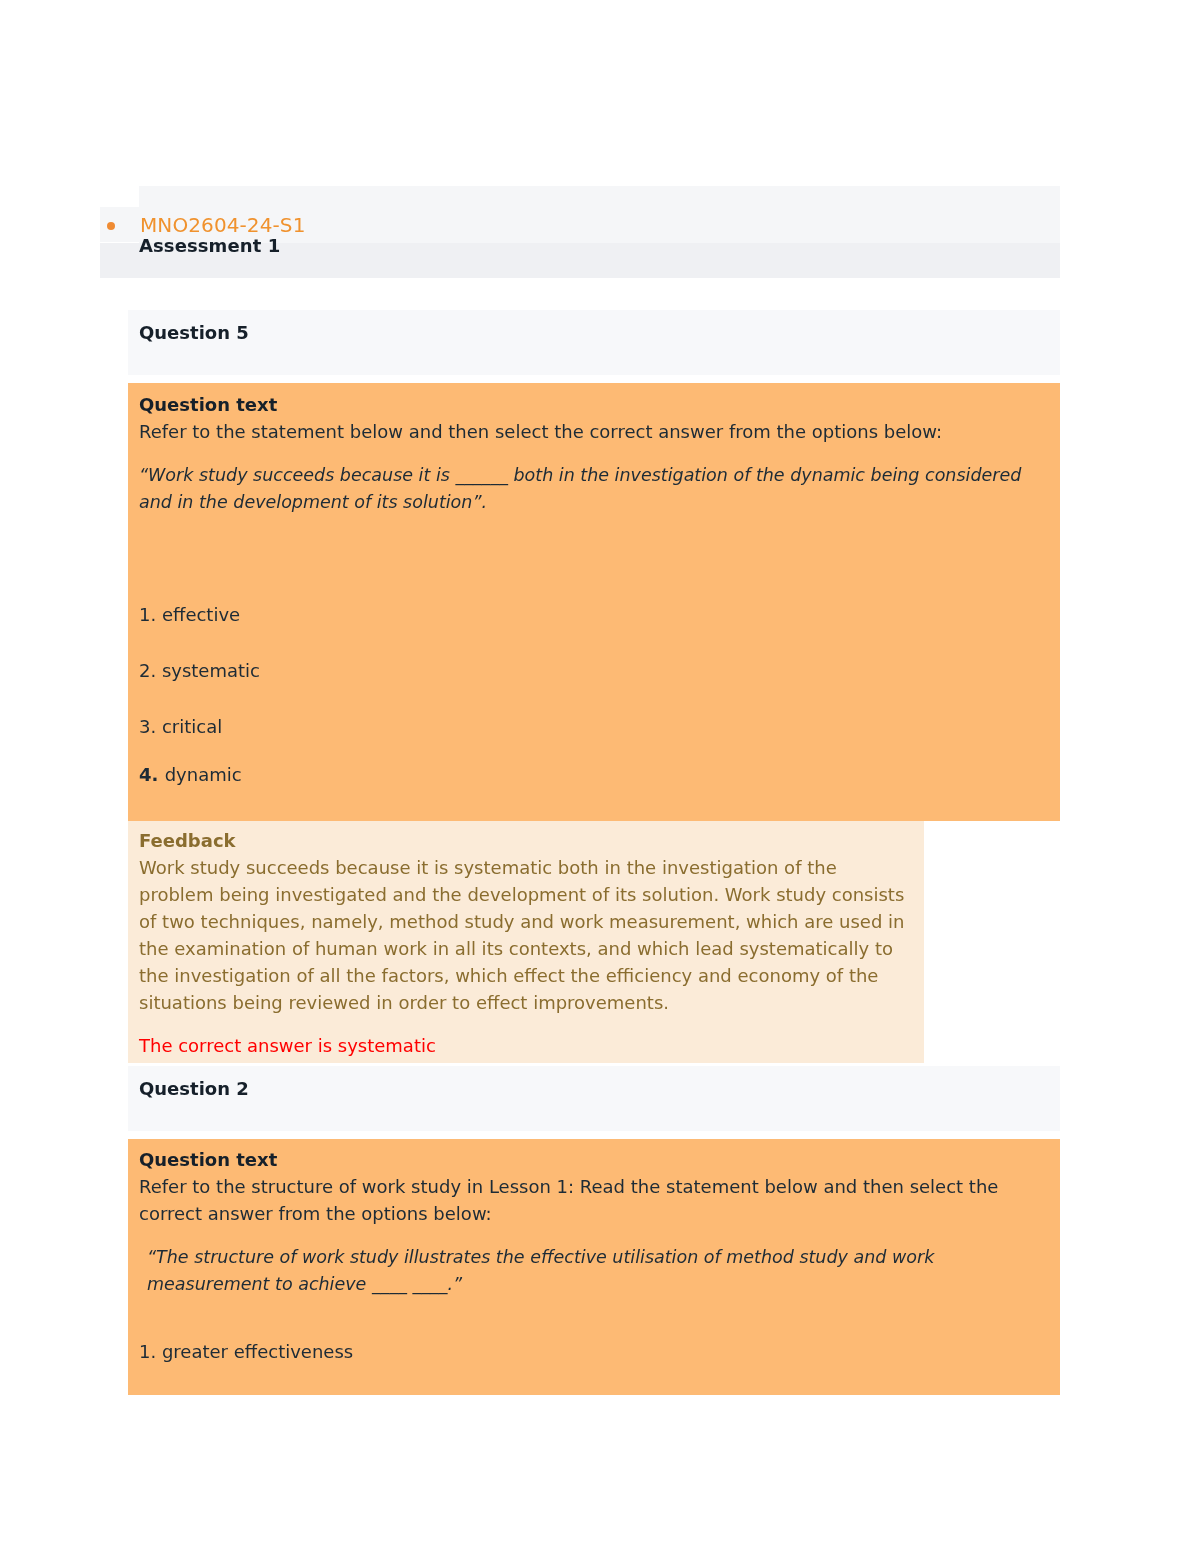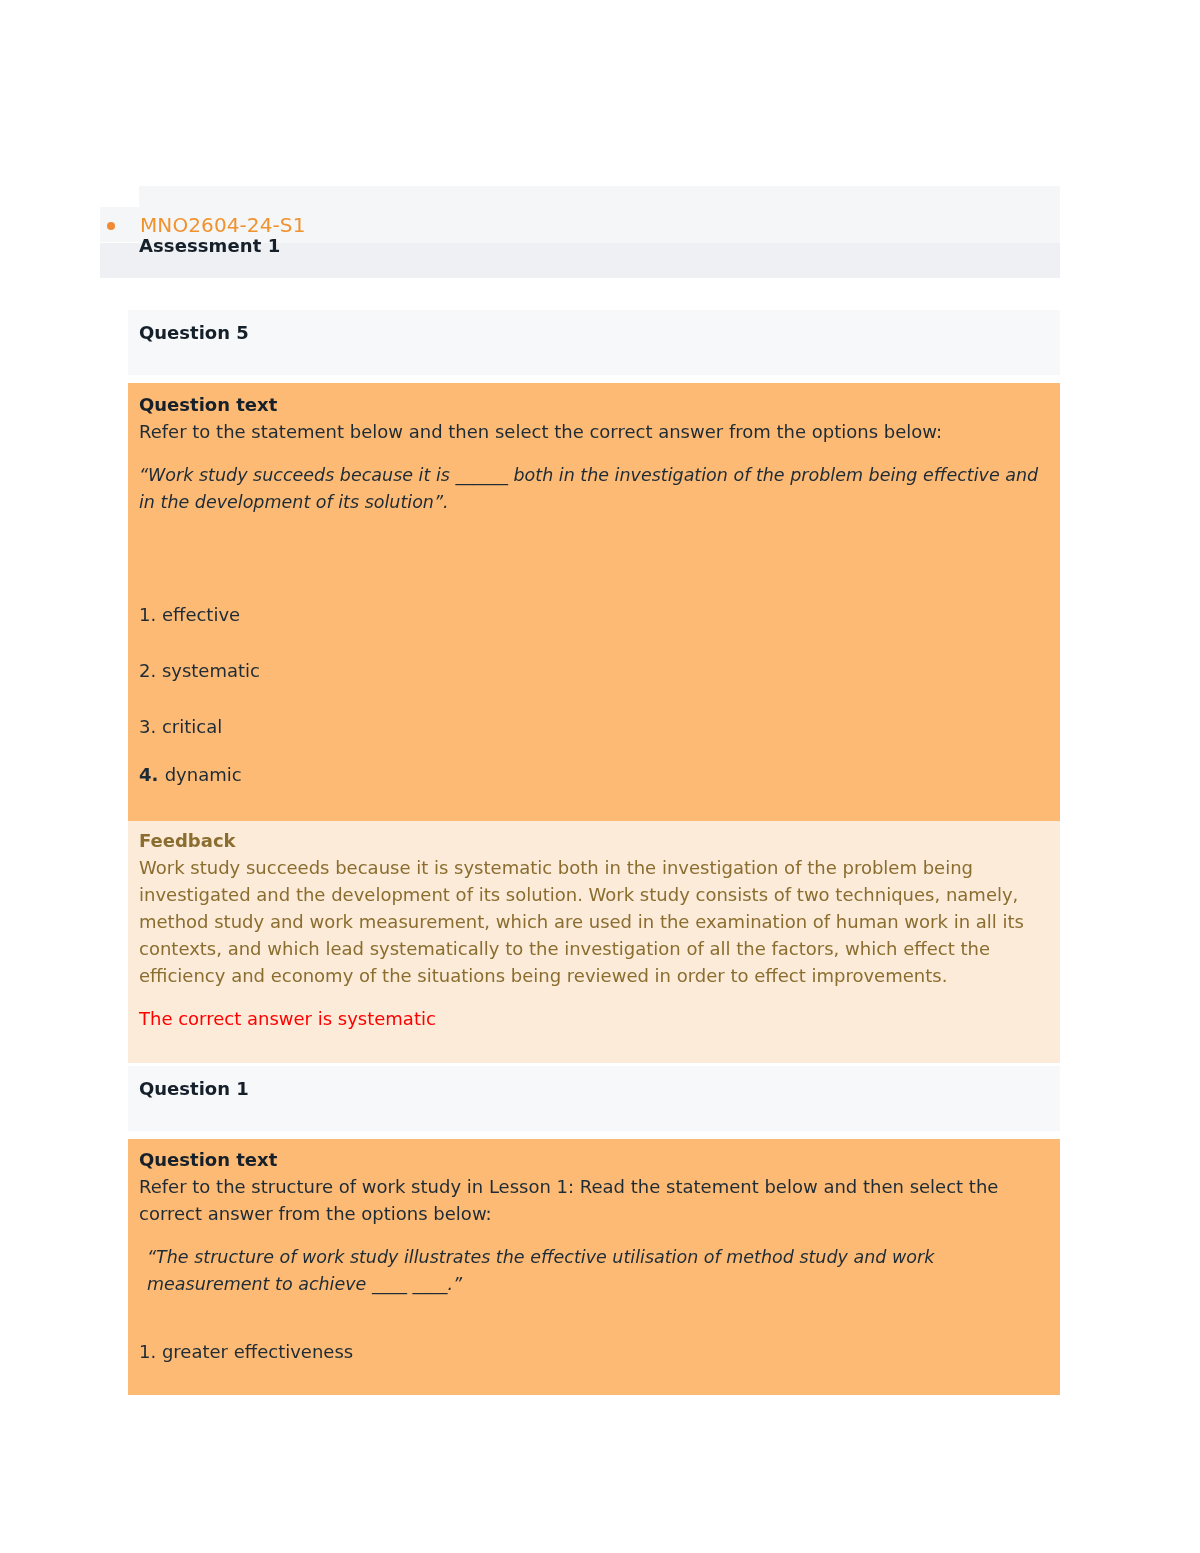--- a/index.html
+++ b/index.html
@@ -96,21 +96,21 @@
   }
   .qbody {
     position: absolute;
     left: 128px;
     width: 932px;
     background: #fdba74;
   }
   .fbody {
     position: absolute;
     left: 128px;
-    width: 932px;
+    width: 796px;
     background: #fbebd8;
   }
 
   .inner {
     position: absolute;
     left: 11px;
     right: 16px;
   }
 
   .lbl-bold {
@@ -173,21 +173,21 @@
   <a class="course-code">MNO2604-24-S1</a>
   <div class="assessment-title">Assessment 1</div>
 
   <div class="qhead" style="top:310px;height:65px;"></div>
   <div class="qhead-label" style="top:321px;">Question 5</div>
 
   <div class="qbody" style="top:383px;height:438px;">
     <div class="inner" style="top:9px;">
       <p class="lbl-bold">Question text</p>
       <p class="para" style="margin-top:1px;">Refer to the statement below and then select the correct answer from the options below:</p>
-      <p class="para-italic" style="margin-top:17px;">“Work study succeeds because it is ______ both in the investigation of the problem being effective and in the development of its solution”.</p>
+      <p class="para-italic" style="margin-top:17px;">“Work study succeeds because it is ______ both in the investigation of the dynamic being considered and in the development of its solution”.</p>
     </div>
     <div class="inner" style="top:219px;">
       <p class="opt" style="margin-bottom:30px;">
         <span class="num">1. </span>
         <span>effective</span>
       </p>
       <p class="opt" style="margin-bottom:30px;">
         <span class="num">2. </span>
         <span>systematic</span>
       </p>
@@ -204,21 +204,21 @@
 
   <div class="fbody" style="top:821px;height:242px;">
     <div class="inner" style="top:7px;">
       <p class="fb-label">Feedback</p>
       <p class="fb-text" style="margin-top:1px;">Work study succeeds because it is systematic both in the investigation of the problem being investigated and the development of its solution. Work study consists of two techniques, namely, method study and work measurement, which are used in the examination of human work in all its contexts, and which lead systematically to the investigation of all the factors, which effect the efficiency and economy of the situations being reviewed in order to effect improvements.</p>
       <p class="fb-correct" style="margin-top:16px;">The correct answer is systematic</p>
     </div>
   </div>
 
   <div class="qhead" style="top:1066px;height:65px;"></div>
-  <div class="qhead-label" style="top:1077px;">Question 1</div>
+  <div class="qhead-label" style="top:1077px;">Question 2</div>
 
   <div class="qbody" style="top:1139px;height:256px;">
     <div class="inner" style="top:8px;">
       <p class="lbl-bold">Question text</p>
       <p class="para" style="margin-top:1px;">Refer to the structure of work study in Lesson 1: Read the statement below and then select the correct answer from the options below:</p>
       <p class="para-italic" style="margin-top:17px;margin-left:8px;">“The structure of work study illustrates the effective utilisation of method study and work measurement to achieve ____ ____.”</p>
     </div>
     <div class="inner" style="top:200px;">
       <p class="opt">
         <span class="num">1. </span>

